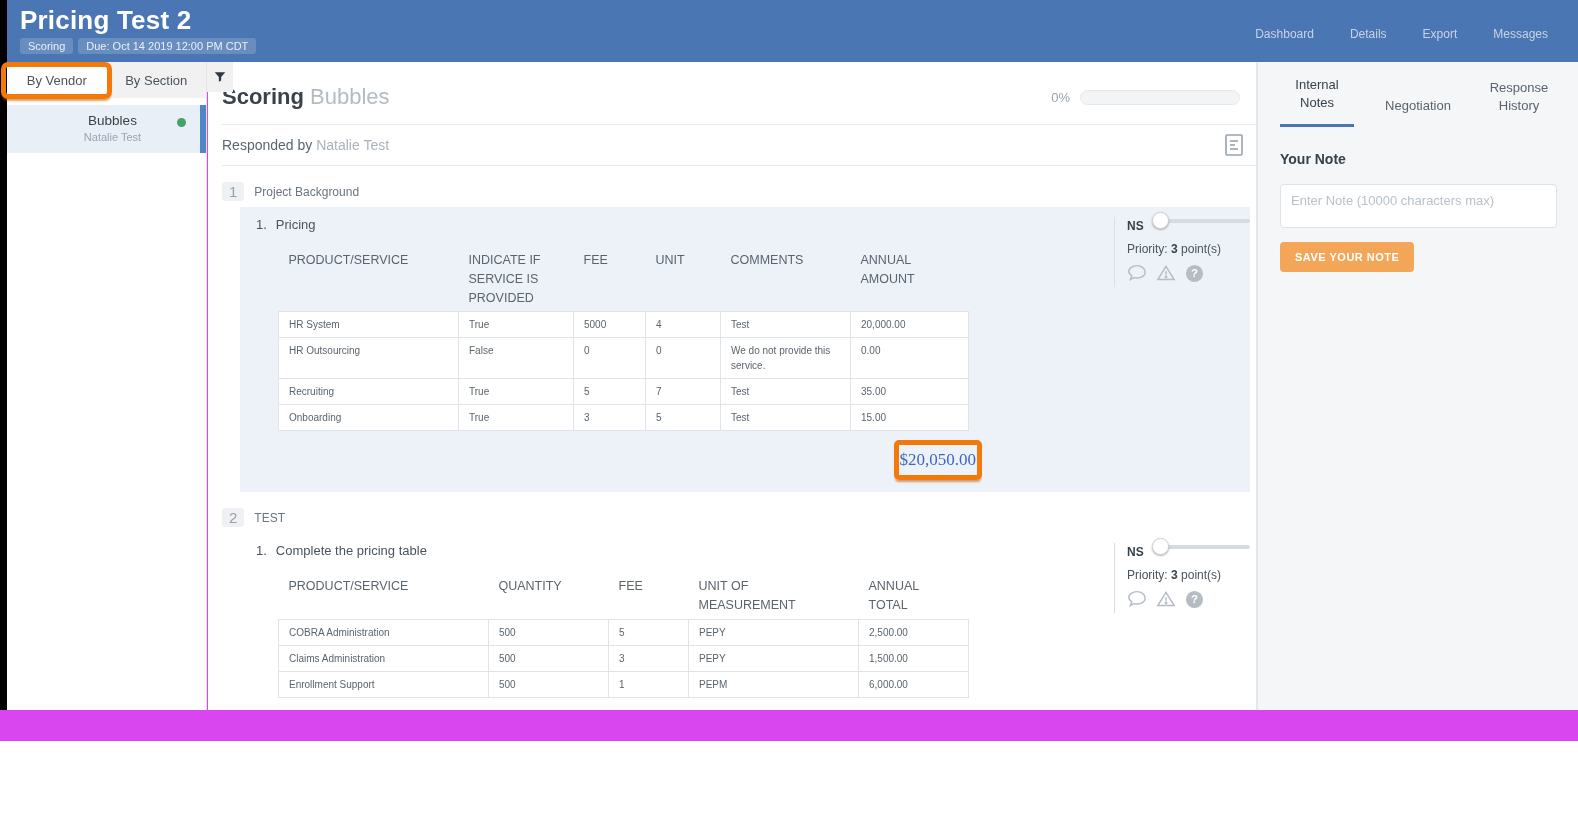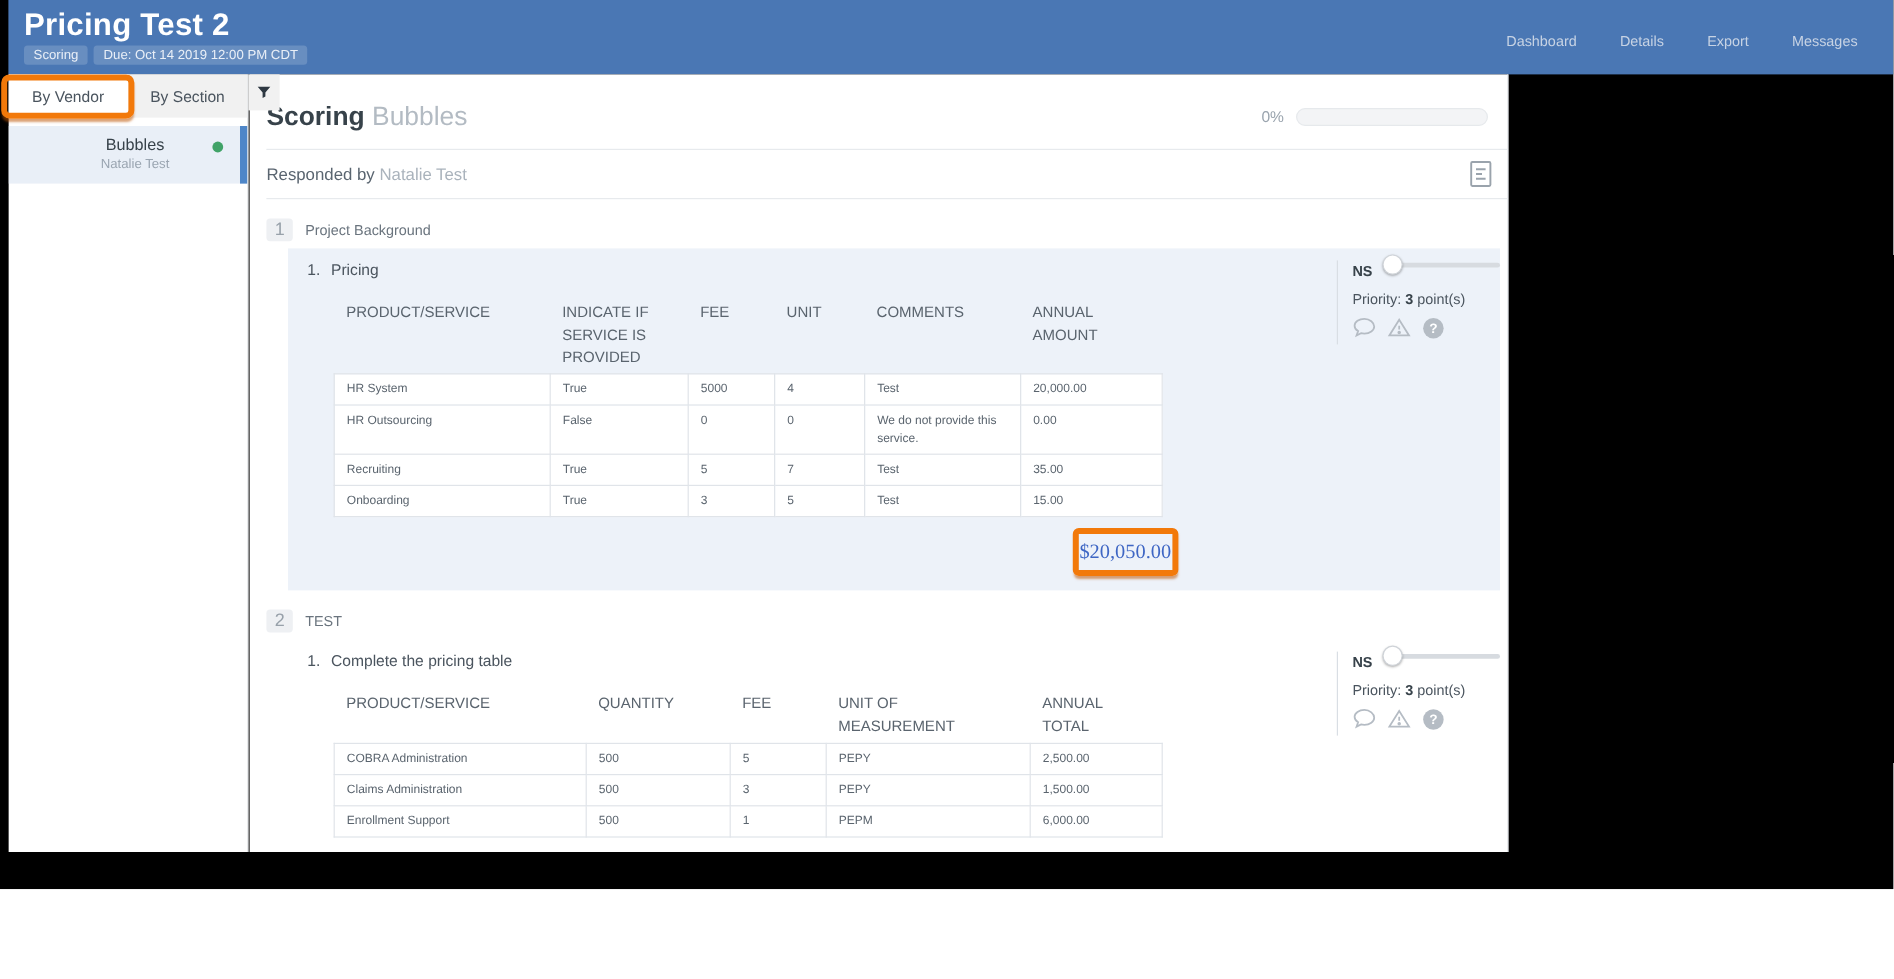--- a/index.html
+++ b/index.html
@@ -1,17 +1,17 @@
 <!DOCTYPE html>
 <html><head>
 <meta charset="utf-8">
 <style>
   html,body{margin:0;padding:0;background:#fff;}
   *{box-sizing:border-box;}
-  .page{position:relative;width:1578px;height:741px;background:#000000;overflow:hidden;
+  .page{position:relative;width:1578px;height:741px;background:#d946ef;overflow:hidden;
         font-family:"Liberation Sans","DejaVu Sans",sans-serif;color:#37424a;}
 
   
   .topbar{position:absolute;left:0;top:0;width:1578px;height:62px;background:#4a77b4;
           display:flex;justify-content:space-between;align-items:flex-start;}
   .topbar-left{padding:5px 0 0 20px;}
   .app-title{margin:0;font-size:26px;font-weight:600;color:#ffffff;letter-spacing:.2px;}
   .badges{display:flex;gap:5px;margin-top:2px;}
   .badge{background:rgba(255,255,255,.17);color:#e9eff7;font-size:11px;padding:2px 8px;
          border-radius:3px;white-space:nowrap;}
@@ -392,16 +392,32 @@
                 </svg>
               </span>
             </div>
           </div>
         </div>
       </div>
     </section>
 
   </main>
 
+  <aside class="right-panel">
+    <div class="rp-tabs">
+      <div class="rp-tab two-line active">
+        <span>Internal Notes</span>
+      </div>
+      <div class="rp-tab">
+        <span>Negotiation</span>
+      </div>
+      <div class="rp-tab two-line">
+        <span>Response History</span>
+      </div>
+    </div>
+    <div class="note-heading">Your Note</div>
+    <textarea class="note-input" placeholder="Enter Note (10000 characters max)" style=""></textarea>
+    <button class="save-btn">SAVE YOUR NOTE</button>
+  </aside>
 
   <div class="annot-vendor"></div>
 
 </div>
 
 </body></html>

